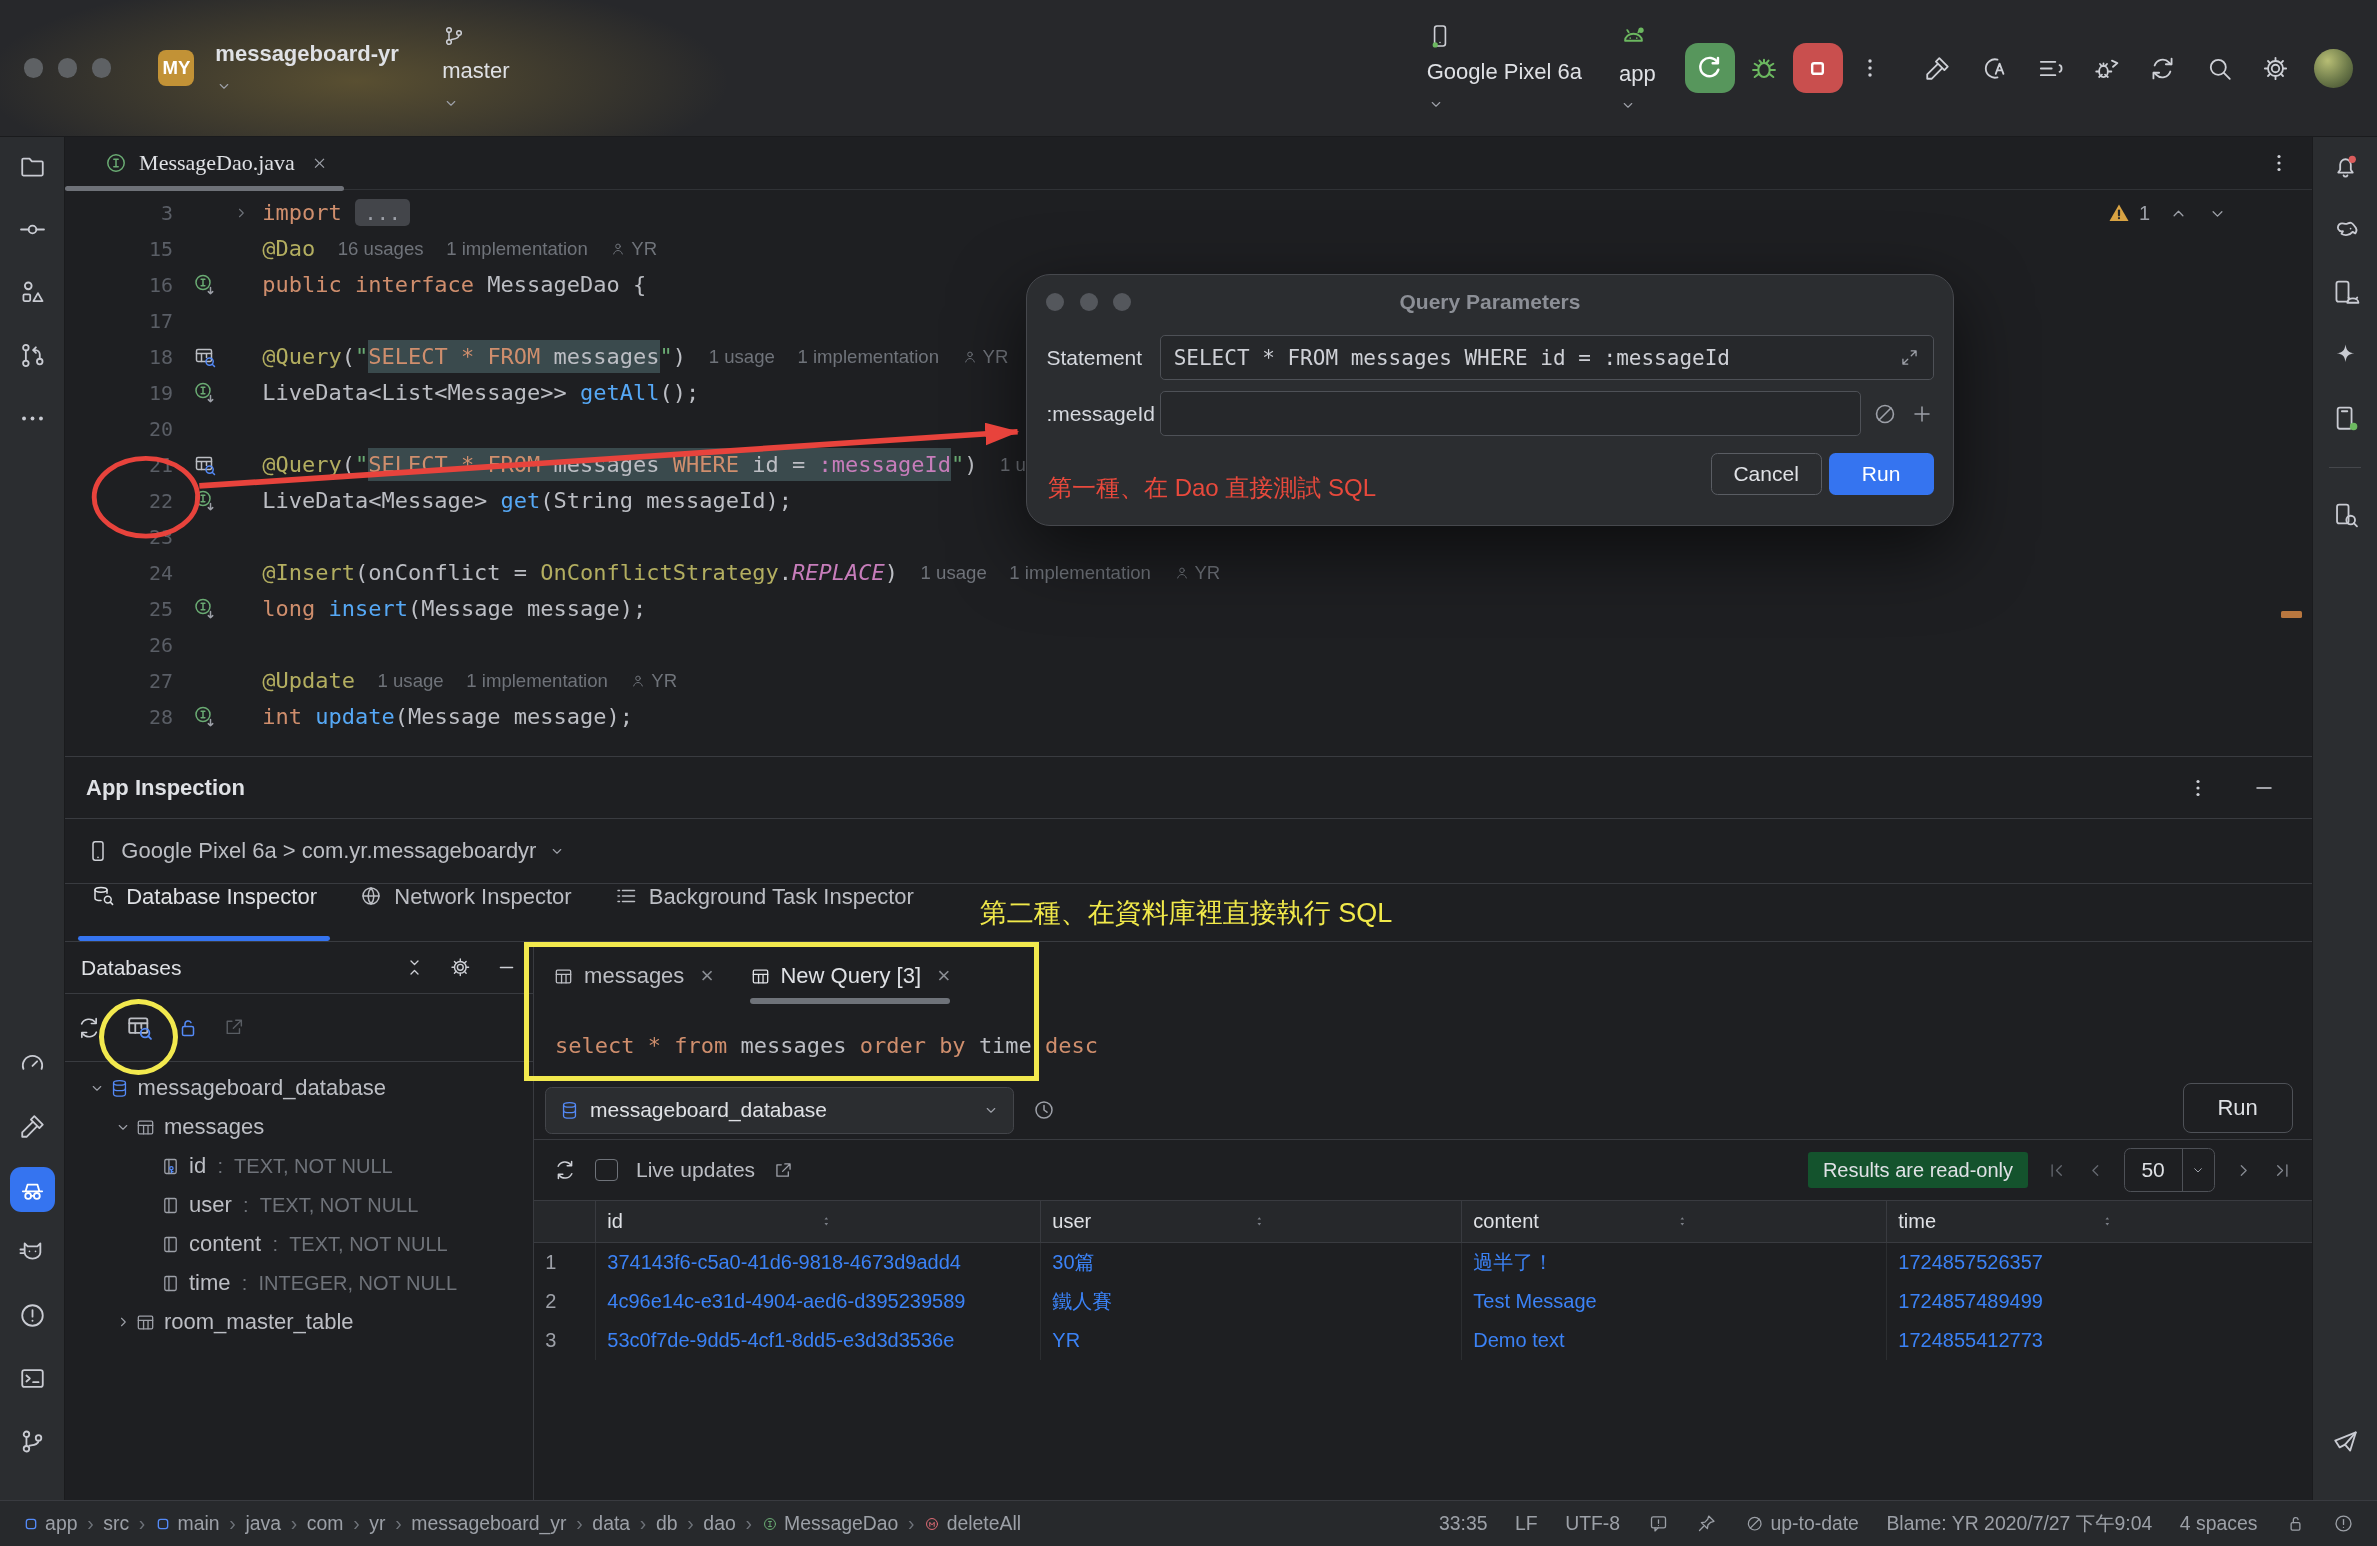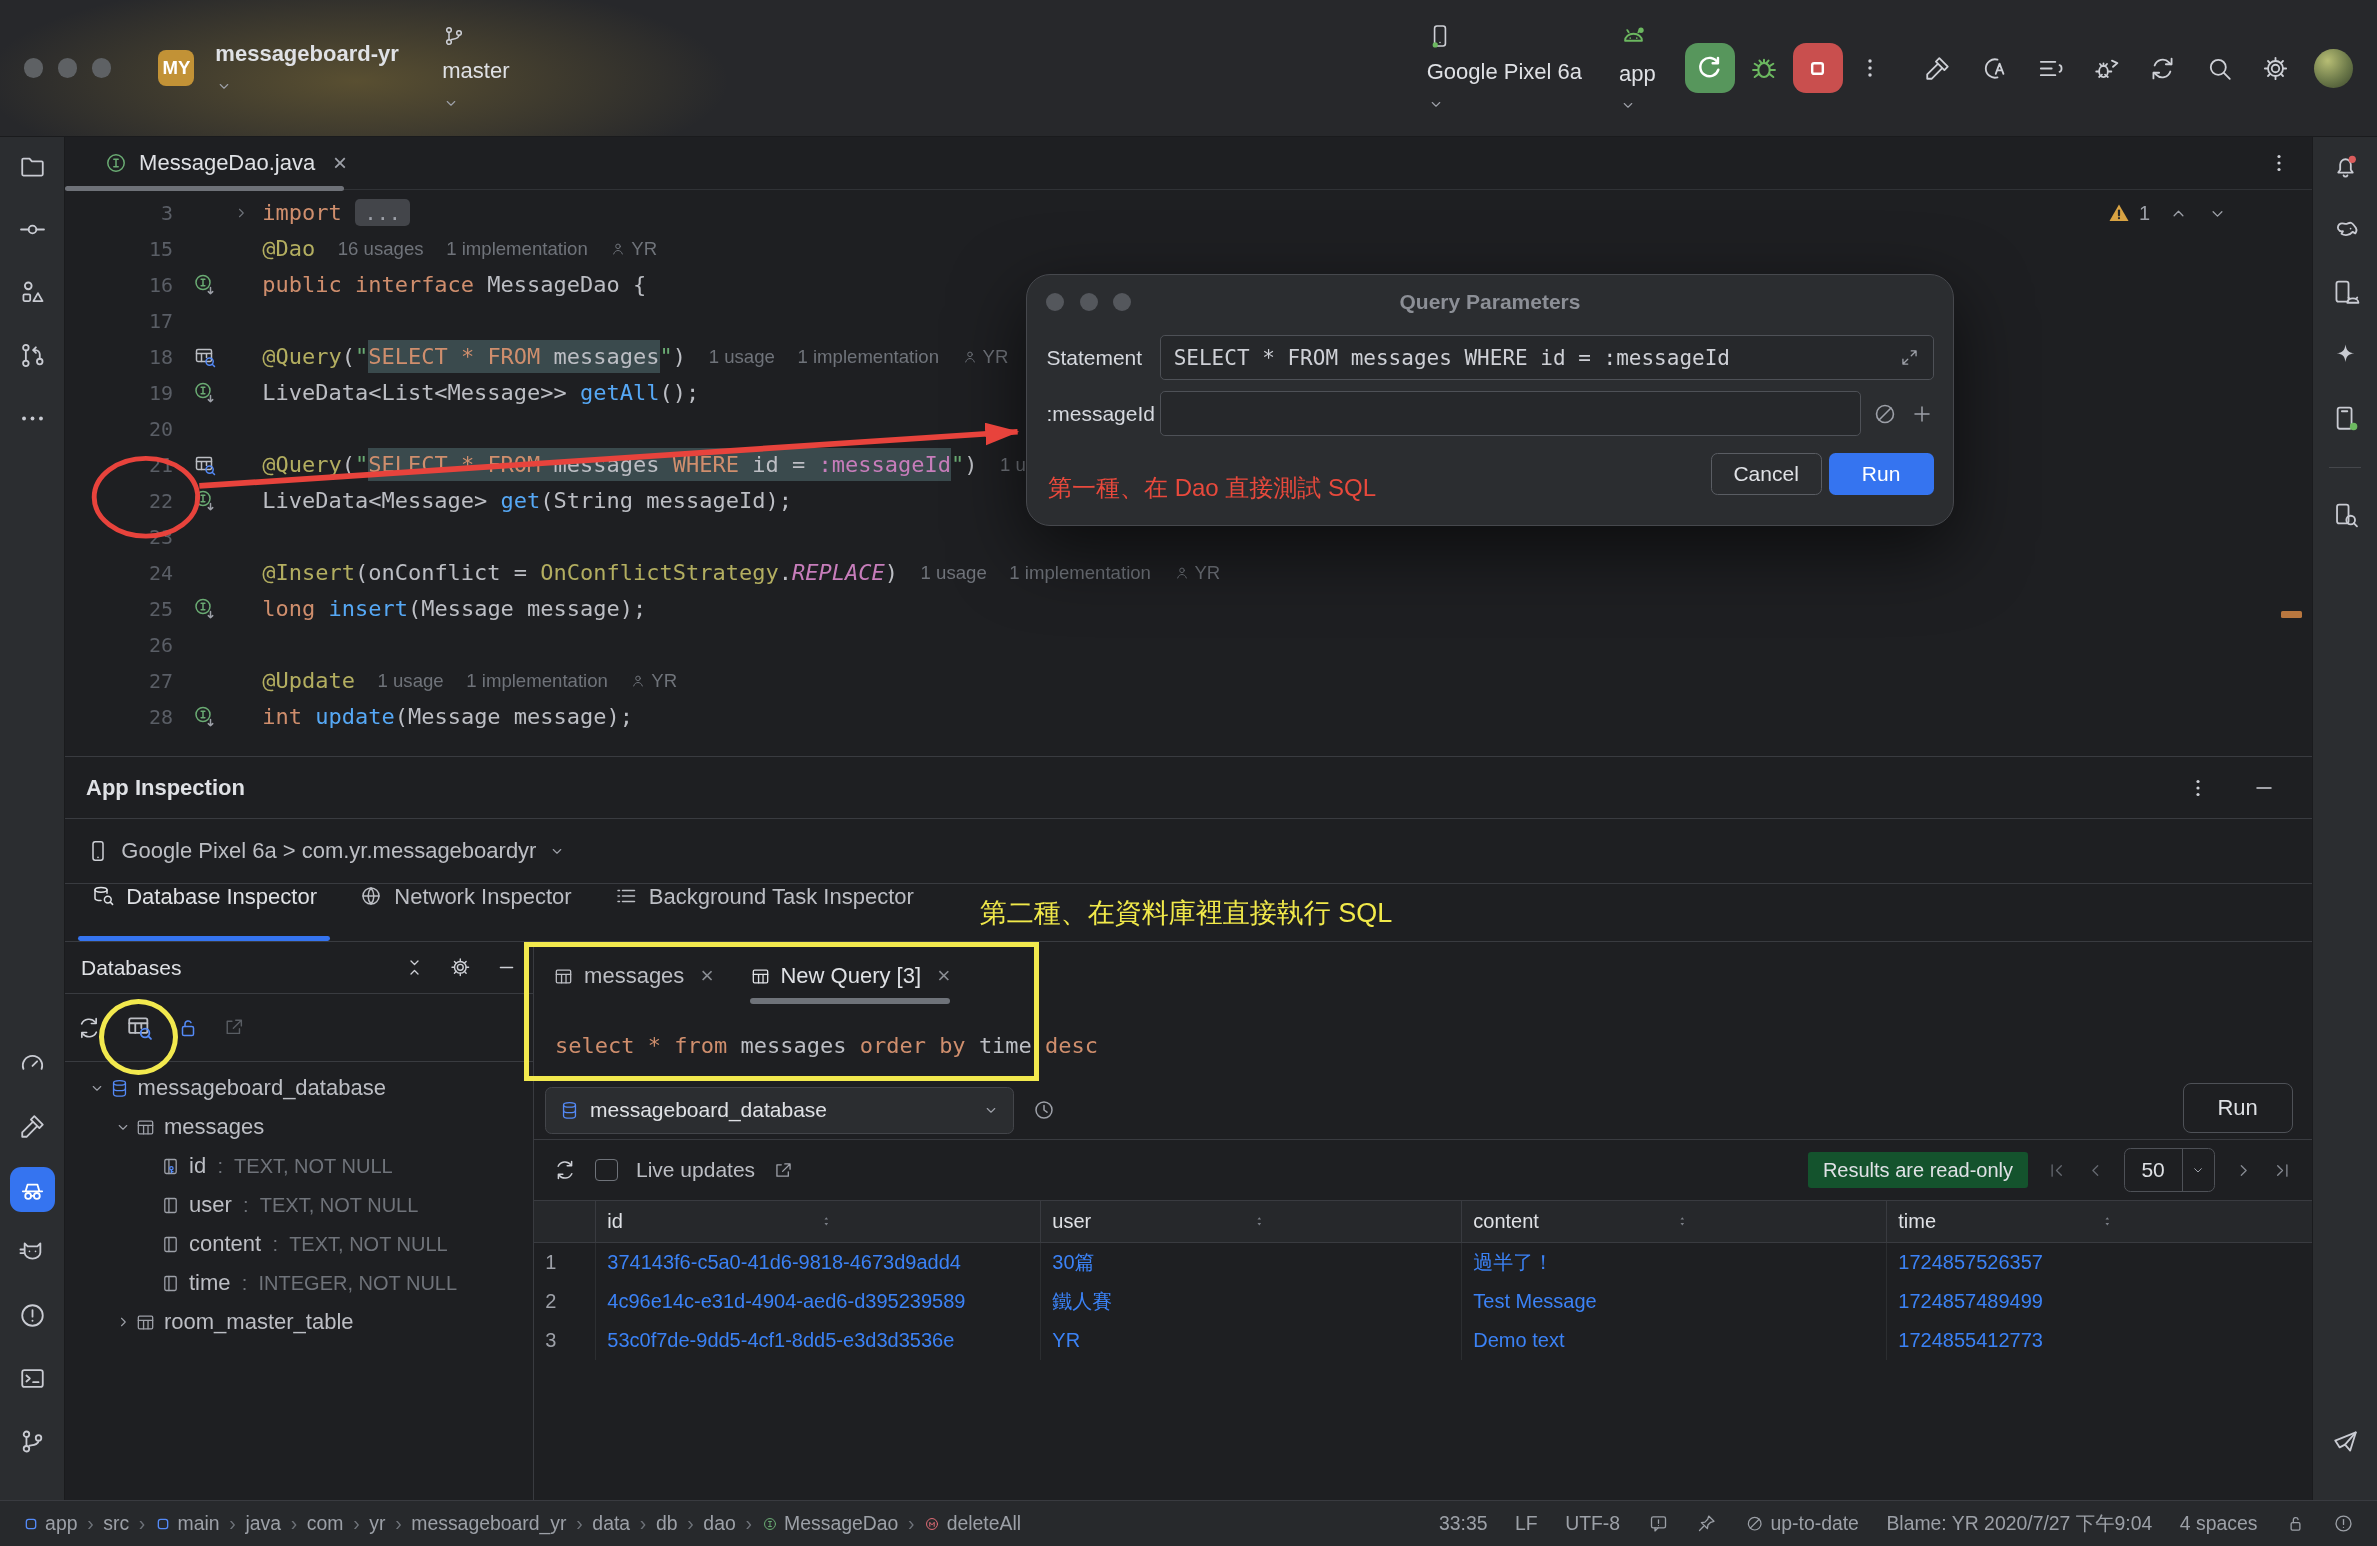--- a/index.html
+++ b/index.html
@@ -39,21 +39,21 @@
   .rail { width:65px; background:#2B2D30; display:flex; flex-direction:column; align-items:center; padding:6.5px 0 18px; }
   .rail-l { border-right:0.8px solid #1A1B1D; }
   .rail-r { border-left:0.8px solid #1A1B1D; }
   .rbtn { width:45px; height:45px; display:flex; align-items:center; justify-content:center;
     color:#C9CBD2; border-radius:11.3px; margin-bottom:18px; flex:none; }
   .rbtn.active { background:#3574F0; color:#fff; }
   .rail-div { width:32px; height:0.8px; background:#45474B; margin:8px 0 26px; flex:none; }
   .center { flex:1; display:flex; flex-direction:column; background:#1E1F22; min-width:0; }
 
   
-  .tabstrip { height:53px; display:flex; align-items:center; position:relative; border-bottom:0.8px solid #303236; padding:0 21px; }
+  .tabstrip { height:53px; display:flex; align-items:center; position:relative; border-bottom:0.8px solid #303236; padding:0 21px;font-family:Liberation Serif, serif; }
   .etab { display:flex; align-items:center; gap:11.3px; height:100%; padding:0 11.3px; margin-left:6.5px; }
   .etab-title { color:#DFE1E5; font-size:22px; }
   .etab-close { color:#9DA0A8; font-size:24px; margin-left:6.5px; }
   .tab-scrollbar { position:absolute; left:0; bottom:-2.4px; height:5.7px; width:279px; background:#6E7178; border-radius:3.2px; }
   .strip-kebab { margin-left:auto; color:#CED0D6; }
 
   
   .editor { height:566px; position:relative; overflow:hidden; }
   .lines { position:absolute; inset:0; padding-top:4.9px; }
   .cline { display:flex; align-items:center; height:36px; font-family:"DejaVu Sans Mono", monospace; font-size:22px; white-space:pre; }

